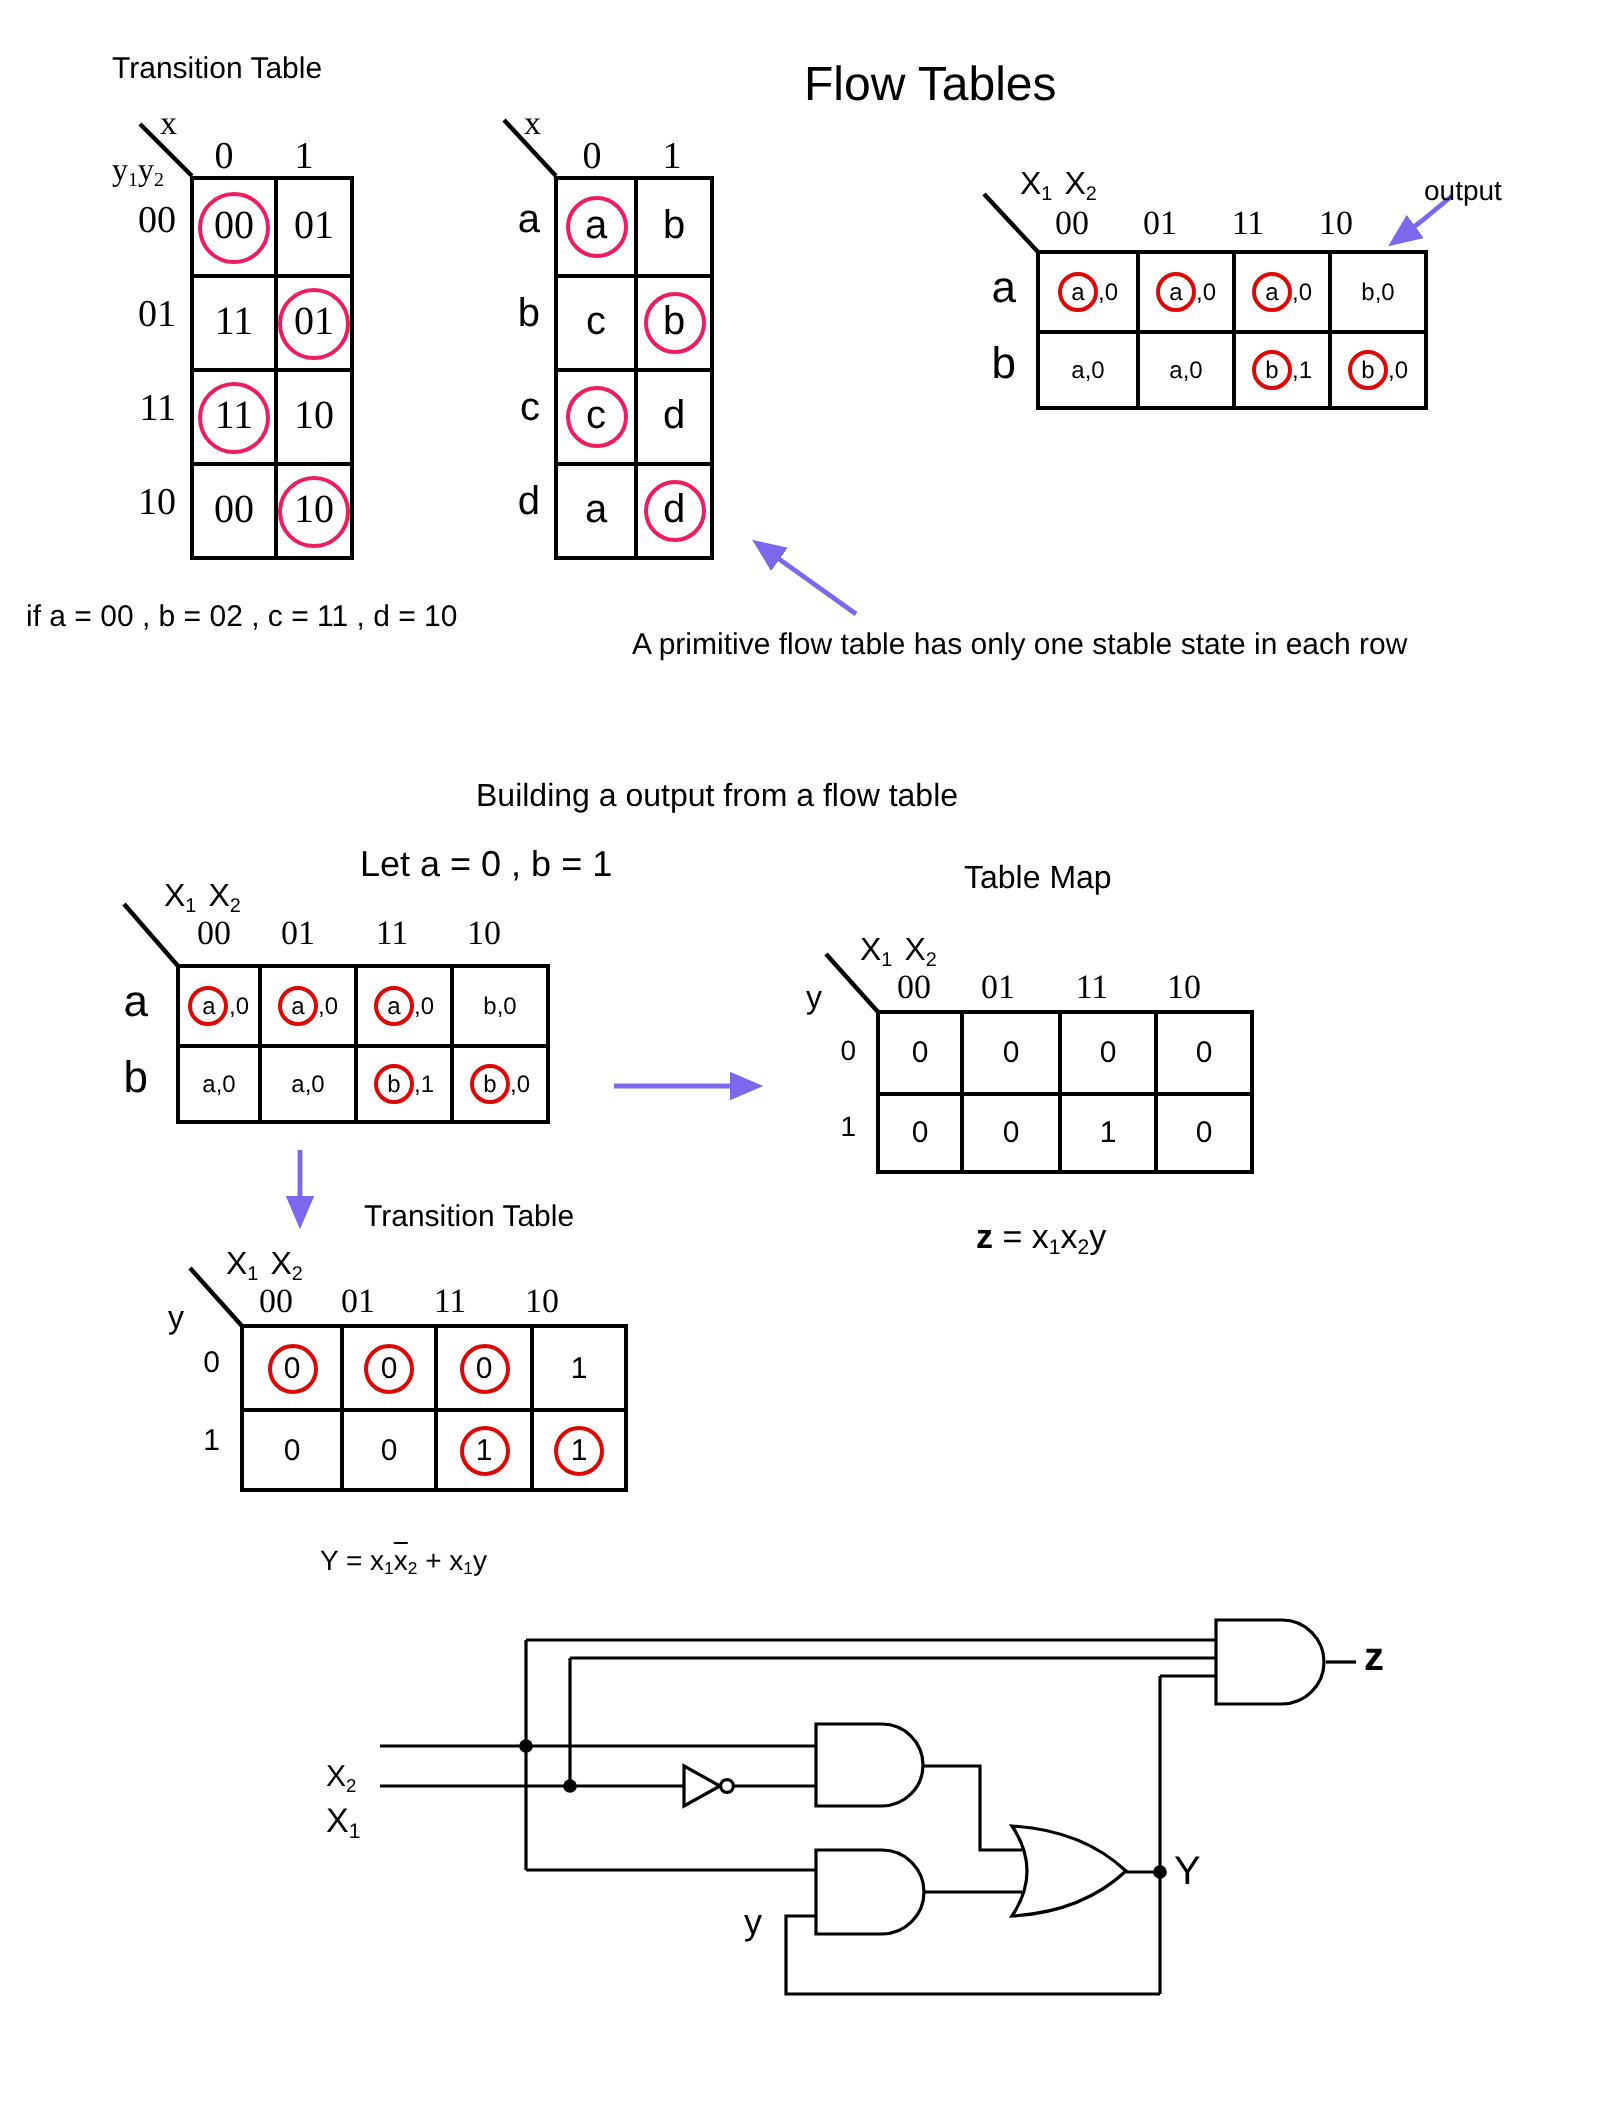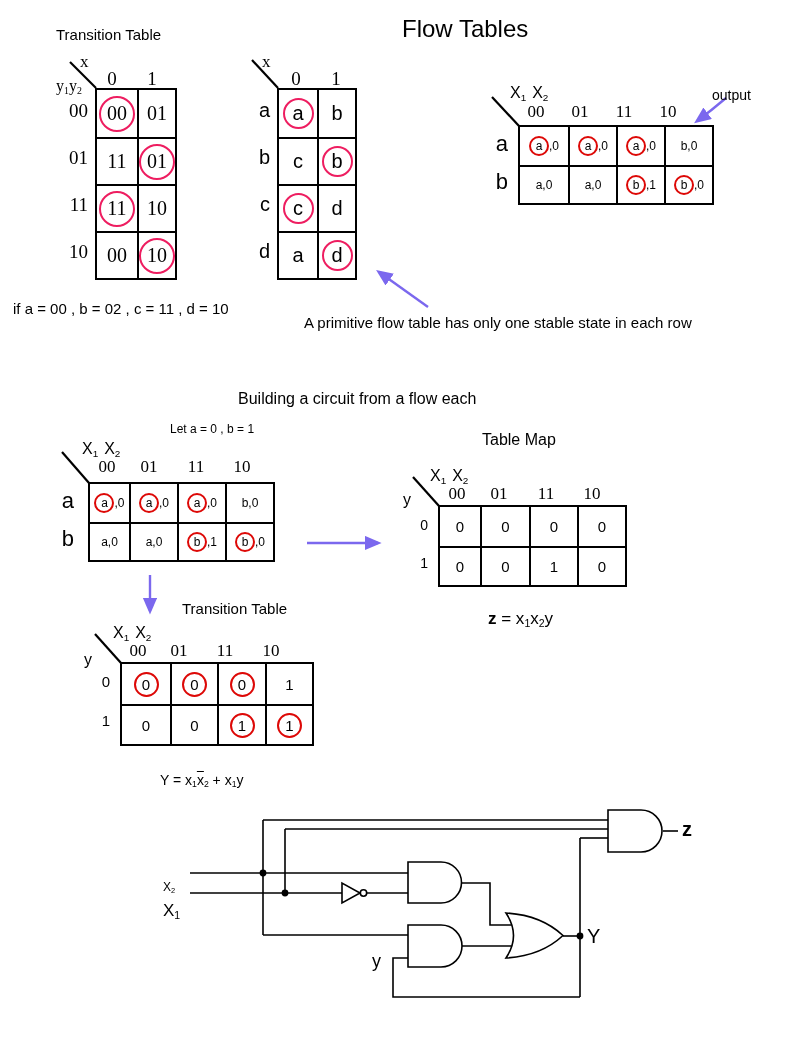--- a/index.html
+++ b/index.html
@@ -80,21 +80,21 @@
     <path d="M580,838 H608"></path>
     <path d="M580,997 H393 V958 H408"></path>
     <path d="M663,831 H678"></path>
     <circle cx="263" cy="873" r="3.4" fill="#000" stroke="none"></circle>
     <circle cx="285" cy="893" r="3.4" fill="#000" stroke="none"></circle>
     <circle cx="580" cy="936" r="3.4" fill="#000" stroke="none"></circle>
   </g>
 </svg>
 
 <div class="abs" style="left:56px;top:26px;font-size:15px">Transition Table</div>
-<div class="abs" style="left:402px;top:15px;font-size:24px">Flow Tables</div>
+<div class="abs" style="left:402px;top:29px;font-size:24px">Flow Tables</div>
 
 <div class="abs serif" style="left:80px;top:52px;font-size:17px">x</div>
 <div class="abs serif" style="left:56px;top:77px;font-size:16px"><span>y</span><sub>1</sub><span>y</span><sub>2</sub></div>
 <div class="abs serif cl" style="left:112px;top:68px;font-size:19px">0</div>
 <div class="abs serif cl" style="left:152px;top:68px;font-size:19px">1</div>
 <div class="abs serif rl" style="left:48px;top:100px;width:40px;font-size:19px">00</div>
 <div class="abs serif rl" style="left:48px;top:147px;width:40px;font-size:19px">01</div>
 <div class="abs serif rl" style="left:48px;top:194px;width:40px;font-size:19px">11</div>
 <div class="abs serif rl" style="left:48px;top:241px;width:40px;font-size:19px">10</div>
 <div class="grid t1g" style="left:95px;top:88px;grid-template-columns:40px 38px;grid-auto-rows:47px">
@@ -195,23 +195,23 @@
       <span class="circ rd c16">b</span>
       <span>,1</span>
     </div>
   <div>
       <span class="circ rd c16">b</span>
       <span>,0</span>
     </div>
 </div>
 
 <div class="abs" style="left:13px;top:300px;font-size:15px">if a = 00 , b = 02 , c = 11 , d = 10</div>
-<div class="abs" style="left:304px;top:314px;font-size:15px">A primitive flow table has only one stable state in each row</div>
-<div class="abs" style="left:238px;top:390px;font-size:16px">Building a circuit from a flow each</div>
-<div class="abs" style="left:170px;top:422px;font-size:12px">Let a = 0 , b = 1</div>
+<div class="abs" style="left:316px;top:314px;font-size:15px">A primitive flow table has only one stable state in each row</div>
+<div class="abs" style="left:238px;top:390px;font-size:16px">Building a output from a flow table</div>
+<div class="abs" style="left:180px;top:422px;font-size:18px">Let a = 0 , b = 1</div>
 
 <div class="abs" style="left:82px;top:440px;font-size:16px"><span>X</span><sub>1</sub><span style="margin-left:6px">X</span><sub>2</sub></div>
 <div class="abs serif cl" style="left:107px;top:457px;font-size:17px">00</div>
 <div class="abs serif cl" style="left:149px;top:457px;font-size:17px">01</div>
 <div class="abs serif cl" style="left:196px;top:457px;font-size:17px">11</div>
 <div class="abs serif cl" style="left:242px;top:457px;font-size:17px">10</div>
 <div class="abs rl" style="left:50px;top:488px;width:24px;font-size:22px">a</div>
 <div class="abs rl" style="left:50px;top:526px;width:24px;font-size:22px">b</div>
 <div class="grid fg" style="left:88px;top:482px;grid-template-columns:39px 48px 48px 48px;grid-auto-rows:38px">
   <div class="fr fc">
@@ -316,16 +316,16 @@
   <div>
       <span class="circ rd c21">1</span>
     </div>
   <div>
       <span class="circ rd c21">1</span>
     </div>
 </div>
 <div class="abs" style="left:160px;top:772px;font-size:14px"><span>Y = x</span><sub>1</sub><span class="ov">x</span><sub>2</sub><span> + x</span><sub>1</sub><span>y</span></div>
 
 <div class="abs" style="left:163px;top:901px;font-size:17px"><span>X</span><sub>1</sub></div>
-<div class="abs" style="left:163px;top:880px;font-size:12px"><span>X</span><sub>2</sub></div>
+<div class="abs" style="left:163px;top:880px;font-size:15px"><span>X</span><sub>2</sub></div>
 <div class="abs" style="left:372px;top:951px;font-size:18px">y</div>
 <div class="abs" style="left:587px;top:925px;font-size:20px">Y</div>
 <div class="abs bold" style="left:682px;top:818px;font-size:20px">z</div>
 
 </body></html>

